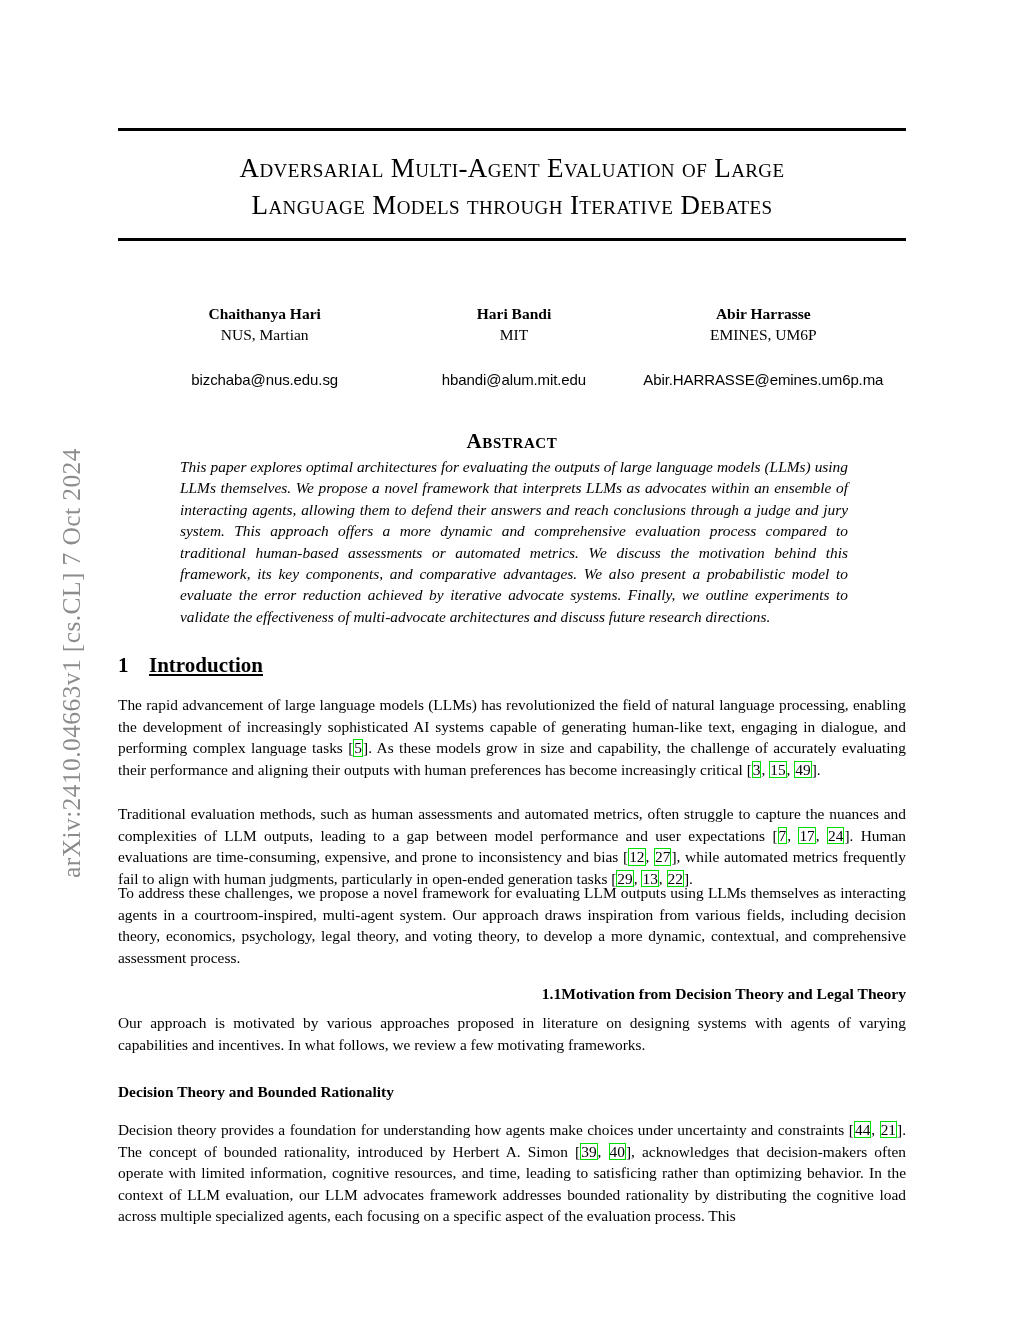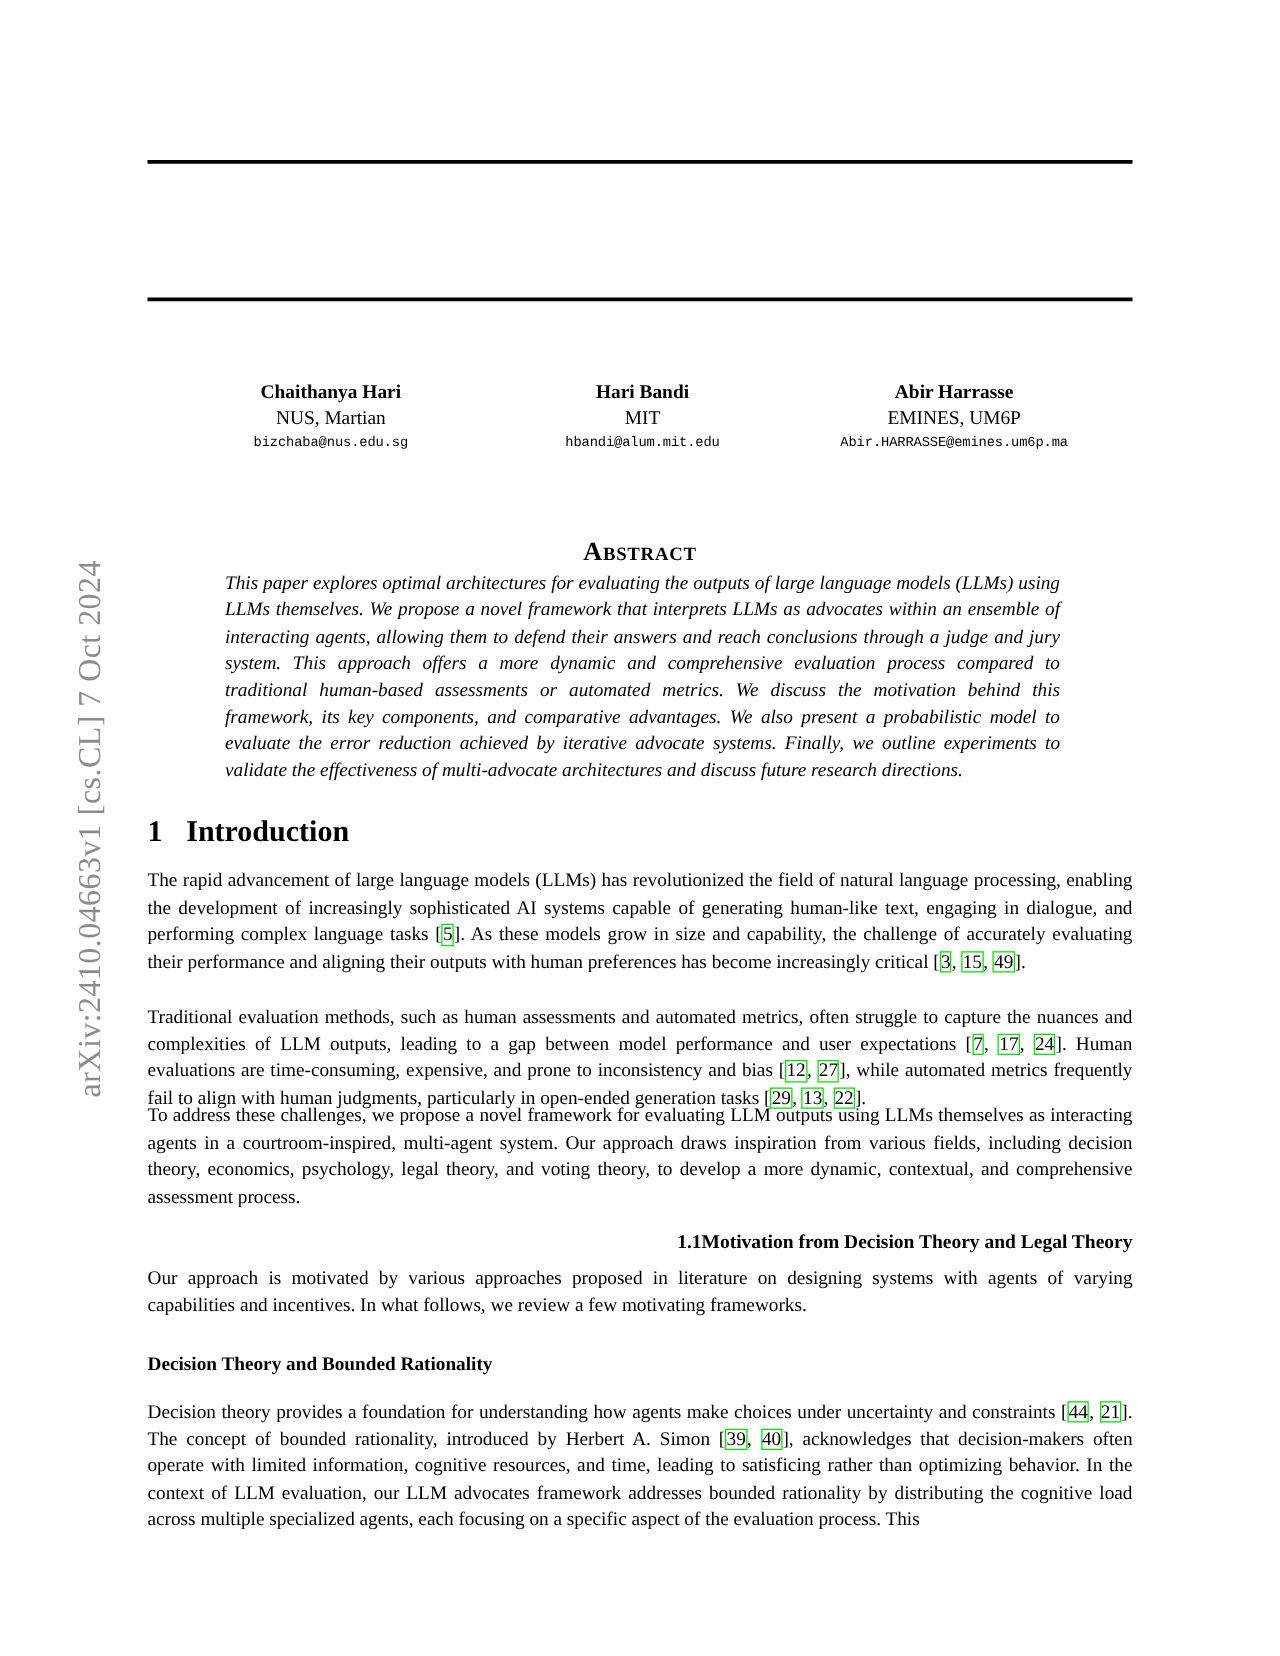--- a/index.html
+++ b/index.html
@@ -91,24 +91,25 @@
   .author-name {
     font-size: 15.5px;
     font-weight: bold;
     line-height: 20px;
   }
   .author-affil {
     font-size: 15.5px;
     line-height: 21px;
   }
   .author-email {
-    font-family: Liberation Mono, monospace;
-    font-size: 11px;
+    font-family: Liberation Sans, sans-serif;
+    font-size: 15px;
     line-height: 21px;
     letter-spacing: -0.1px;
+    margin-top: 24px;
   }
 
   
   .abstract-head {
     position: absolute;
     left: 0;
     top: 429px;
     width: 788px;
     text-align: center;
     font-size: 21px;
@@ -125,22 +126,23 @@
     line-height: 21.4px;
     text-align: justify;
     font-style: italic;
   }
 
   
   .section-h1 {
     position: absolute;
     left: 0;
     width: 788px;
-    font-size: 24px;
-    font-weight: bold;
+    font-size: 21px;
+    font-weight: bold;
+    text-decoration: underline;
   }
   .section-h1 .num { display: inline-block; width: 31px; }
 
   .section-h2 {
     position: absolute;
     left: 0;
     width: 788px;
     font-size: 15.6px;
     font-weight: bold;
     text-align: right;
@@ -177,20 +179,24 @@
 </head>
 <body>
 
 <div class="arxiv-stamp">arXiv:2410.04663v1  [cs.CL]  7 Oct 2024</div>
 
 <div class="page">
 
   <div class="rule-top"></div>
   <div class="rule-bottom"></div>
 
+  <div class="title-block">
+    <div class="title-line">Adversarial Multi-Agent Evaluation of Large</div>
+    <div class="title-line">Language Models through Iterative Debates</div>
+  </div>
 
   <div class="authors">
     <div class="author">
       <div class="author-name">Chaithanya Hari</div>
       <div class="author-affil">NUS, Martian</div>
       <div class="author-email">bizchaba@nus.edu.sg</div>
     </div>
     <div class="author">
       <div class="author-name">Hari Bandi</div>
       <div class="author-affil">MIT</div>

